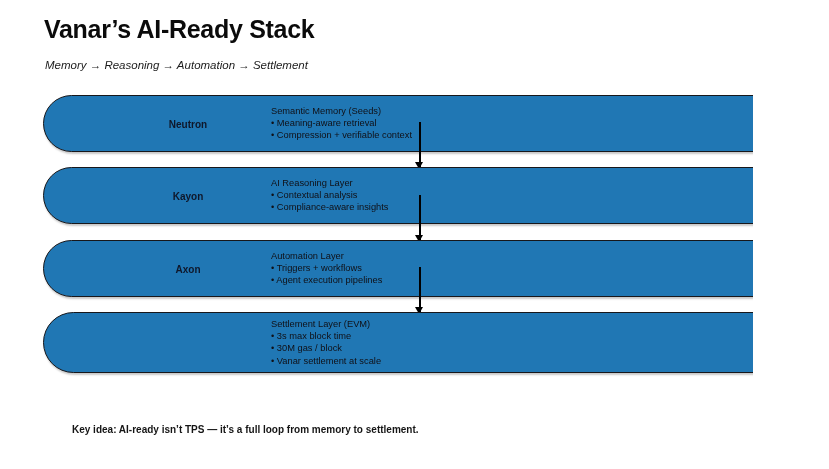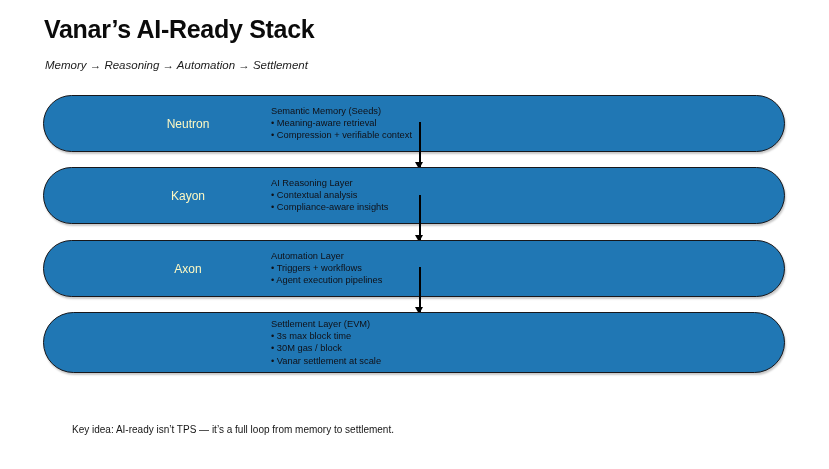--- a/index.html
+++ b/index.html
@@ -6,21 +6,21 @@
     margin: 0;
     padding: 0;
     background: #ffffff;
   }
   body {
     font-family: "Liberation Sans", "DejaVu Sans", sans-serif;
     -webkit-font-smoothing: antialiased;
   }
   #canvas {
     position: relative;
-    width: 829px;
+    width: 753px;
     height: 469px;
     background: #ffffff;
     overflow: hidden;
   }
 
   
   #page-title {
     position: absolute;
     left: 44px;
     top: 15px;
@@ -59,23 +59,23 @@
     border-radius: 999px;
     box-shadow: 1px 2px 2px rgba(0,0,0,0.22);
   }
   .pill-label {
     position: absolute;
     left: 44px;
     width: 200px;
     top: 50%;
     transform: translateY(-50%);
     text-align: center;
-    font-size: 12px;
-    font-weight: 400;
-    color: #fef9c3;
+    font-size: 10px;
+    font-weight: 700;
+    color: #0f172a;
     white-space: nowrap;
   }
   .pill-body {
     position: absolute;
     left: 207px;
     top: 50%;
     transform: translateY(-50%);
     font-size: 9.3px;
     line-height: 12.4px;
     color: #101016;
@@ -109,21 +109,21 @@
     border-right: 4.5px solid transparent;
     border-top: 7px solid #000000;
   }
 
   
   #key-idea {
     position: absolute;
     left: 45px;
     top: 424px;
     font-size: 10px;
-    font-weight: 400;
+    font-weight: 700;
     color: #151515;
     white-space: nowrap;
     padding-left: 27px;
   }
 </style>
 </head>
 <body>
 
 <div id="canvas">
 

